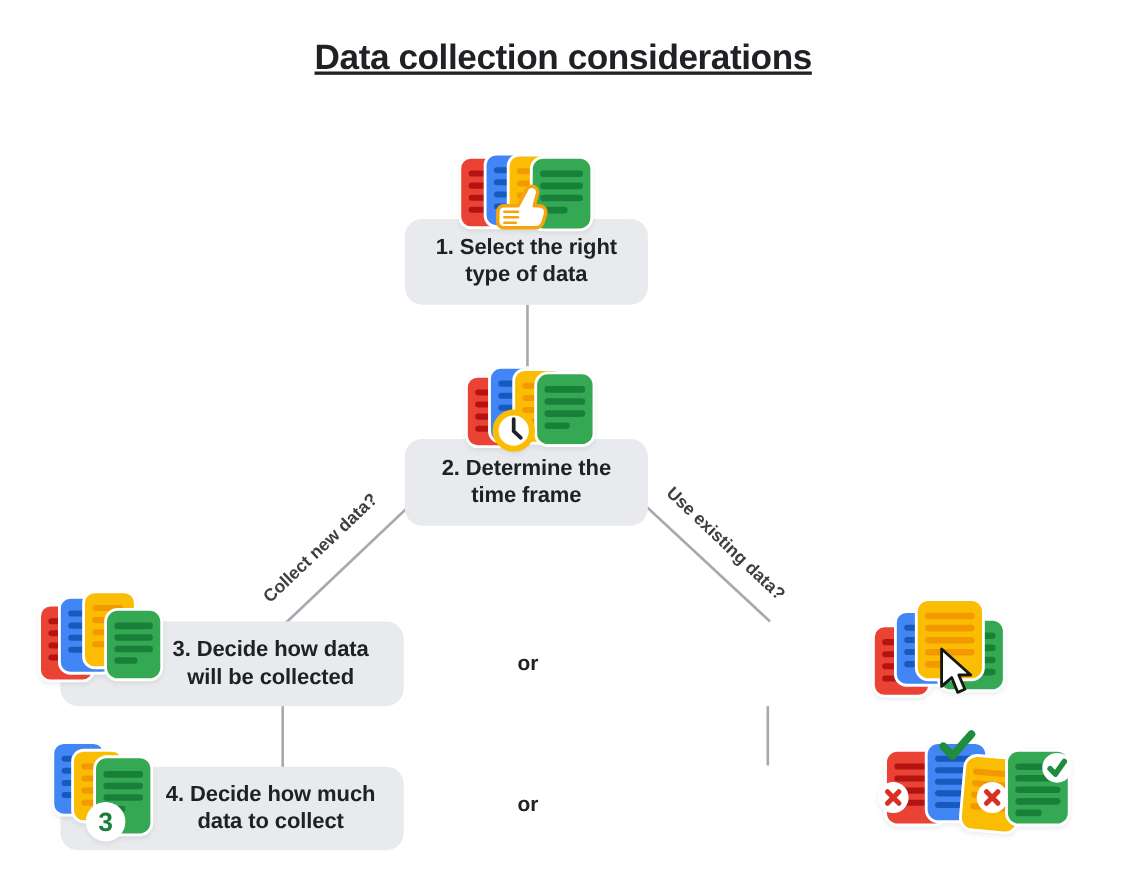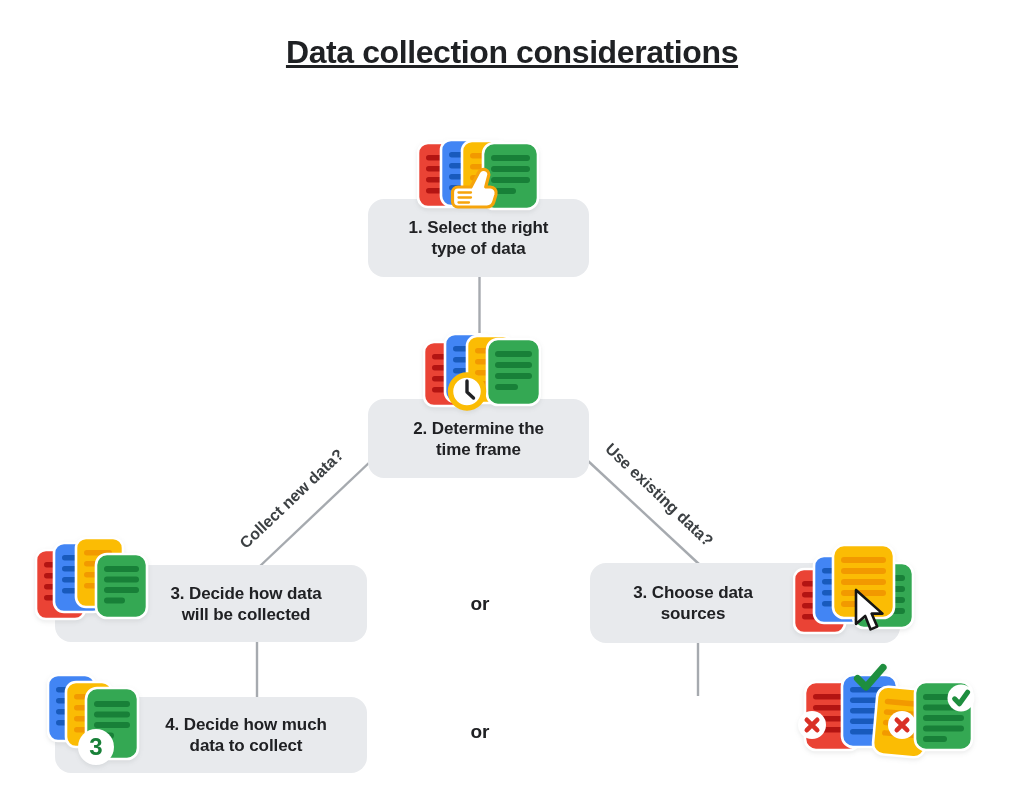--- a/index.html
+++ b/index.html
@@ -4,21 +4,21 @@
 <style>
   html,body{margin:0;padding:0;background:#ffffff;}
   .canvas{position:relative;width:1024px;height:807px;background:#ffffff;overflow:hidden;
           font-family:"Liberation Sans",sans-serif;}
   .title{position:absolute;top:34px;left:0;width:100%;text-align:center;
          font-size:32px;font-weight:bold;color:#1f2124;letter-spacing:-0.4px;text-decoration:underline;}
   .connectors{position:absolute;left:0;top:0;pointer-events:none;}
   .node{position:absolute;background:#E8EAED;border-radius:16px;}
   .node-label{position:absolute;top:50%;transform:translateY(-50%);
               white-space:pre-line;text-align:center;font-weight:bold;
-              font-size:17px;line-height:1.26;color:#202124;letter-spacing:-0.1px;}
+              font-size:20px;line-height:1.26;color:#202124;letter-spacing:-0.1px;}
   .span-full{left:0;right:0;}
   .shift-right{left:84px;right:14px;}
   .shift-left{left:14px;right:118px;}
   .branch-label{position:absolute;white-space:nowrap;font-weight:bold;
                 font-size:16px;color:#3C4043;}
   #branch-left{left:292px;top:499px;transform:translate(-50%,-50%) rotate(-43.5deg);}
   #branch-right{left:659px;top:495px;transform:translate(-50%,-50%) rotate(43.5deg);}
   .or-label{position:absolute;transform:translate(-50%,-50%);font-weight:bold;
             font-size:19px;color:#202124;}
   #or1{left:480px;top:604px;}
@@ -57,24 +57,20 @@
 time frame</div>
   </div>
   <div class="node" id="node3l" style="left:55px;top:565px;width:312px;height:77px;">
     <div class="node-label shift-right">3. Decide how data
 will be collected</div>
   </div>
   <div class="node" id="node4l" style="left:55px;top:697px;width:312px;height:76px;">
     <div class="node-label shift-right">4. Decide how much
 data to collect</div>
   </div>
-  <div class="node" id="node3r" style="left:590px;top:563px;width:310px;height:80px;">
-    <div class="node-label shift-left">3. Choose data
-sources</div>
-  </div>
 
   <svg class="icon" id="icon1" width="122" height="72" viewBox="0 0 122 72" aria-label="documents-thumbs-up-icon">
     <rect x="1" y="4" width="46" height="64" rx="10" fill="#EA4335" stroke="#fff" stroke-width="2.6"></rect>
     <g fill="#B31412">
       <rect x="9" y="16" width="28" height="5.5" rx="2.75"></rect>
         <rect x="9" y="27" width="28" height="5.5" rx="2.75"></rect>
       <rect x="9" y="38" width="28" height="5.5" rx="2.75"></rect>
         <rect x="9" y="49" width="28" height="5.5" rx="2.75"></rect>
     </g>
     <rect x="24" y="1" width="46" height="66" rx="10" fill="#4285F4" stroke="#fff" stroke-width="2.6"></rect>

